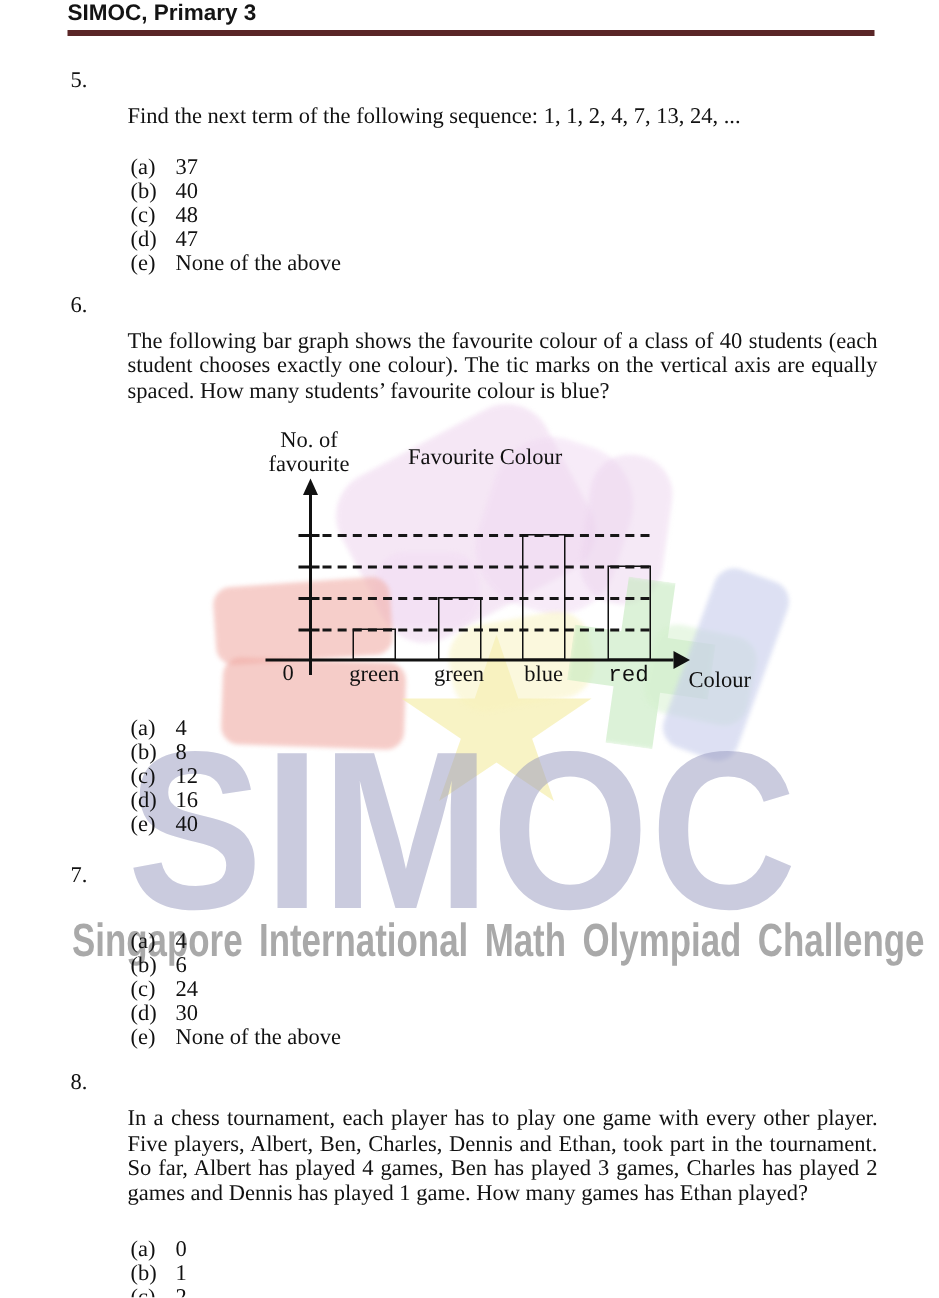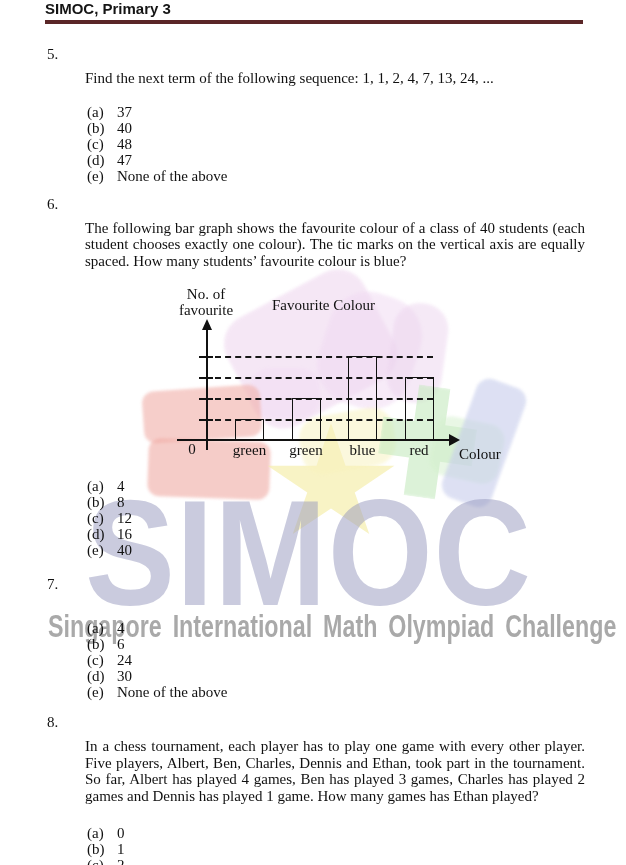--- a/index.html
+++ b/index.html
@@ -151,21 +151,21 @@
           <div>
               <div class="bar" style="left: 150px; top: 133px; width: 29px; height: 21px;"></div>
               <div class="bar" style="left: 206.5px; top: 112px; width: 29px; height: 42px;"></div>
               <div class="bar" style="left: 263px; top: 70px; width: 29px; height: 84px;"></div>
               <div class="bar" style="left: 319.5px; top: 91px; width: 29px; height: 63px;"></div>
             </div>
           <div>
               <div class="cat-label" style="left: 134.5px;">green</div>
               <div class="cat-label" style="left: 191px;">green</div>
               <div class="cat-label" style="left: 247.5px;">blue</div>
-              <div class="cat-label" style="left: 304px;">red</div>
+              <div class="cat-label" style="left: 304px; font-family: Liberation Mono, monospace;">red</div>
             </div>
           <div class="origin">0</div>
           <div class="xtitle">Colour</div>
         </div>
 
         <div class="opts">
           <div class="opt">
               <span class="ol">(a)</span>
               <span class="ov">4</span>
             </div>

